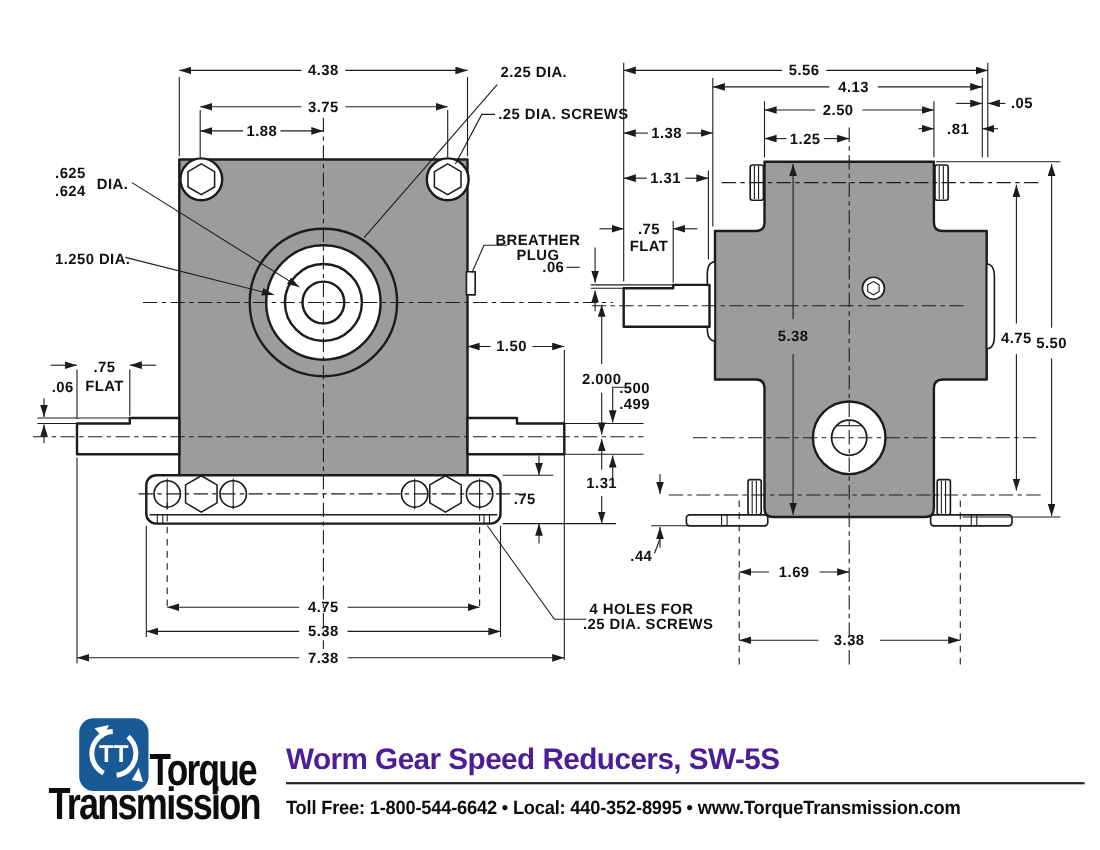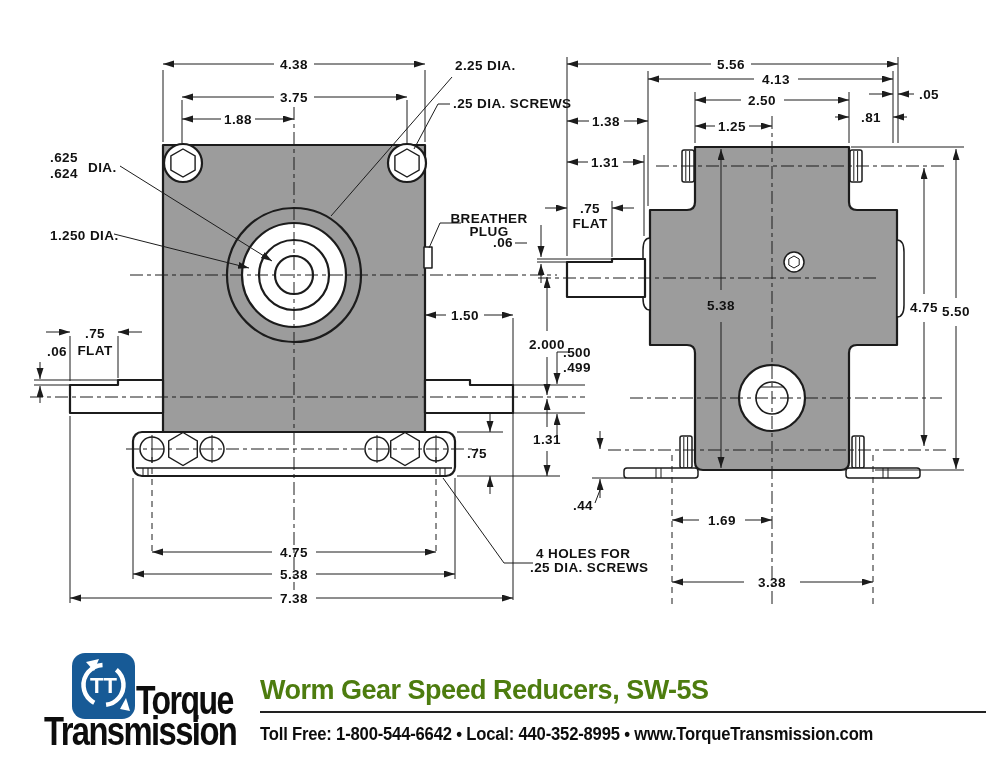--- a/index.html
+++ b/index.html
@@ -18,21 +18,21 @@
   .hd{fill:none;stroke:#1c1c1c;stroke-width:1;stroke-dasharray:6 5;}
   .dim{font:600 13.5px "Liberation Sans",sans-serif;fill:#111;letter-spacing:.4px;}
   .mid{text-anchor:middle;}
   .end{text-anchor:end;}
   
   .brand1{position:absolute;left:136px;top:677px;font:700 41px "Liberation Sans",sans-serif;
           letter-spacing:-2px;transform:scaleX(.78);transform-origin:left top;color:#0d0d0d;white-space:nowrap;}
   .brand2{position:absolute;left:44px;top:708px;font:700 41px "Liberation Sans",sans-serif;
           letter-spacing:-2px;transform:scaleX(.80);transform-origin:left top;color:#0d0d0d;white-space:nowrap;}
   .title{position:absolute;left:260px;top:675px;font:700 27px "Liberation Sans",sans-serif;
-         letter-spacing:-.5px;color:#4d7c0f;white-space:nowrap;}
+         letter-spacing:-.5px;color:#4c1d95;white-space:nowrap;}
   .rule{position:absolute;left:260px;top:711px;width:726px;height:2px;background:#222;}
   .contact{position:absolute;left:260px;top:724px;font:700 17.5px "Liberation Sans",sans-serif;
            letter-spacing:-.2px;transform:scaleX(.95);transform-origin:left top;color:#0d0d0d;white-space:nowrap;}
 </style>
 </head>
 <body>
 
 <div id="sheet">
 
 <svg width="1000" height="645" viewBox="0 0 1000 645">

